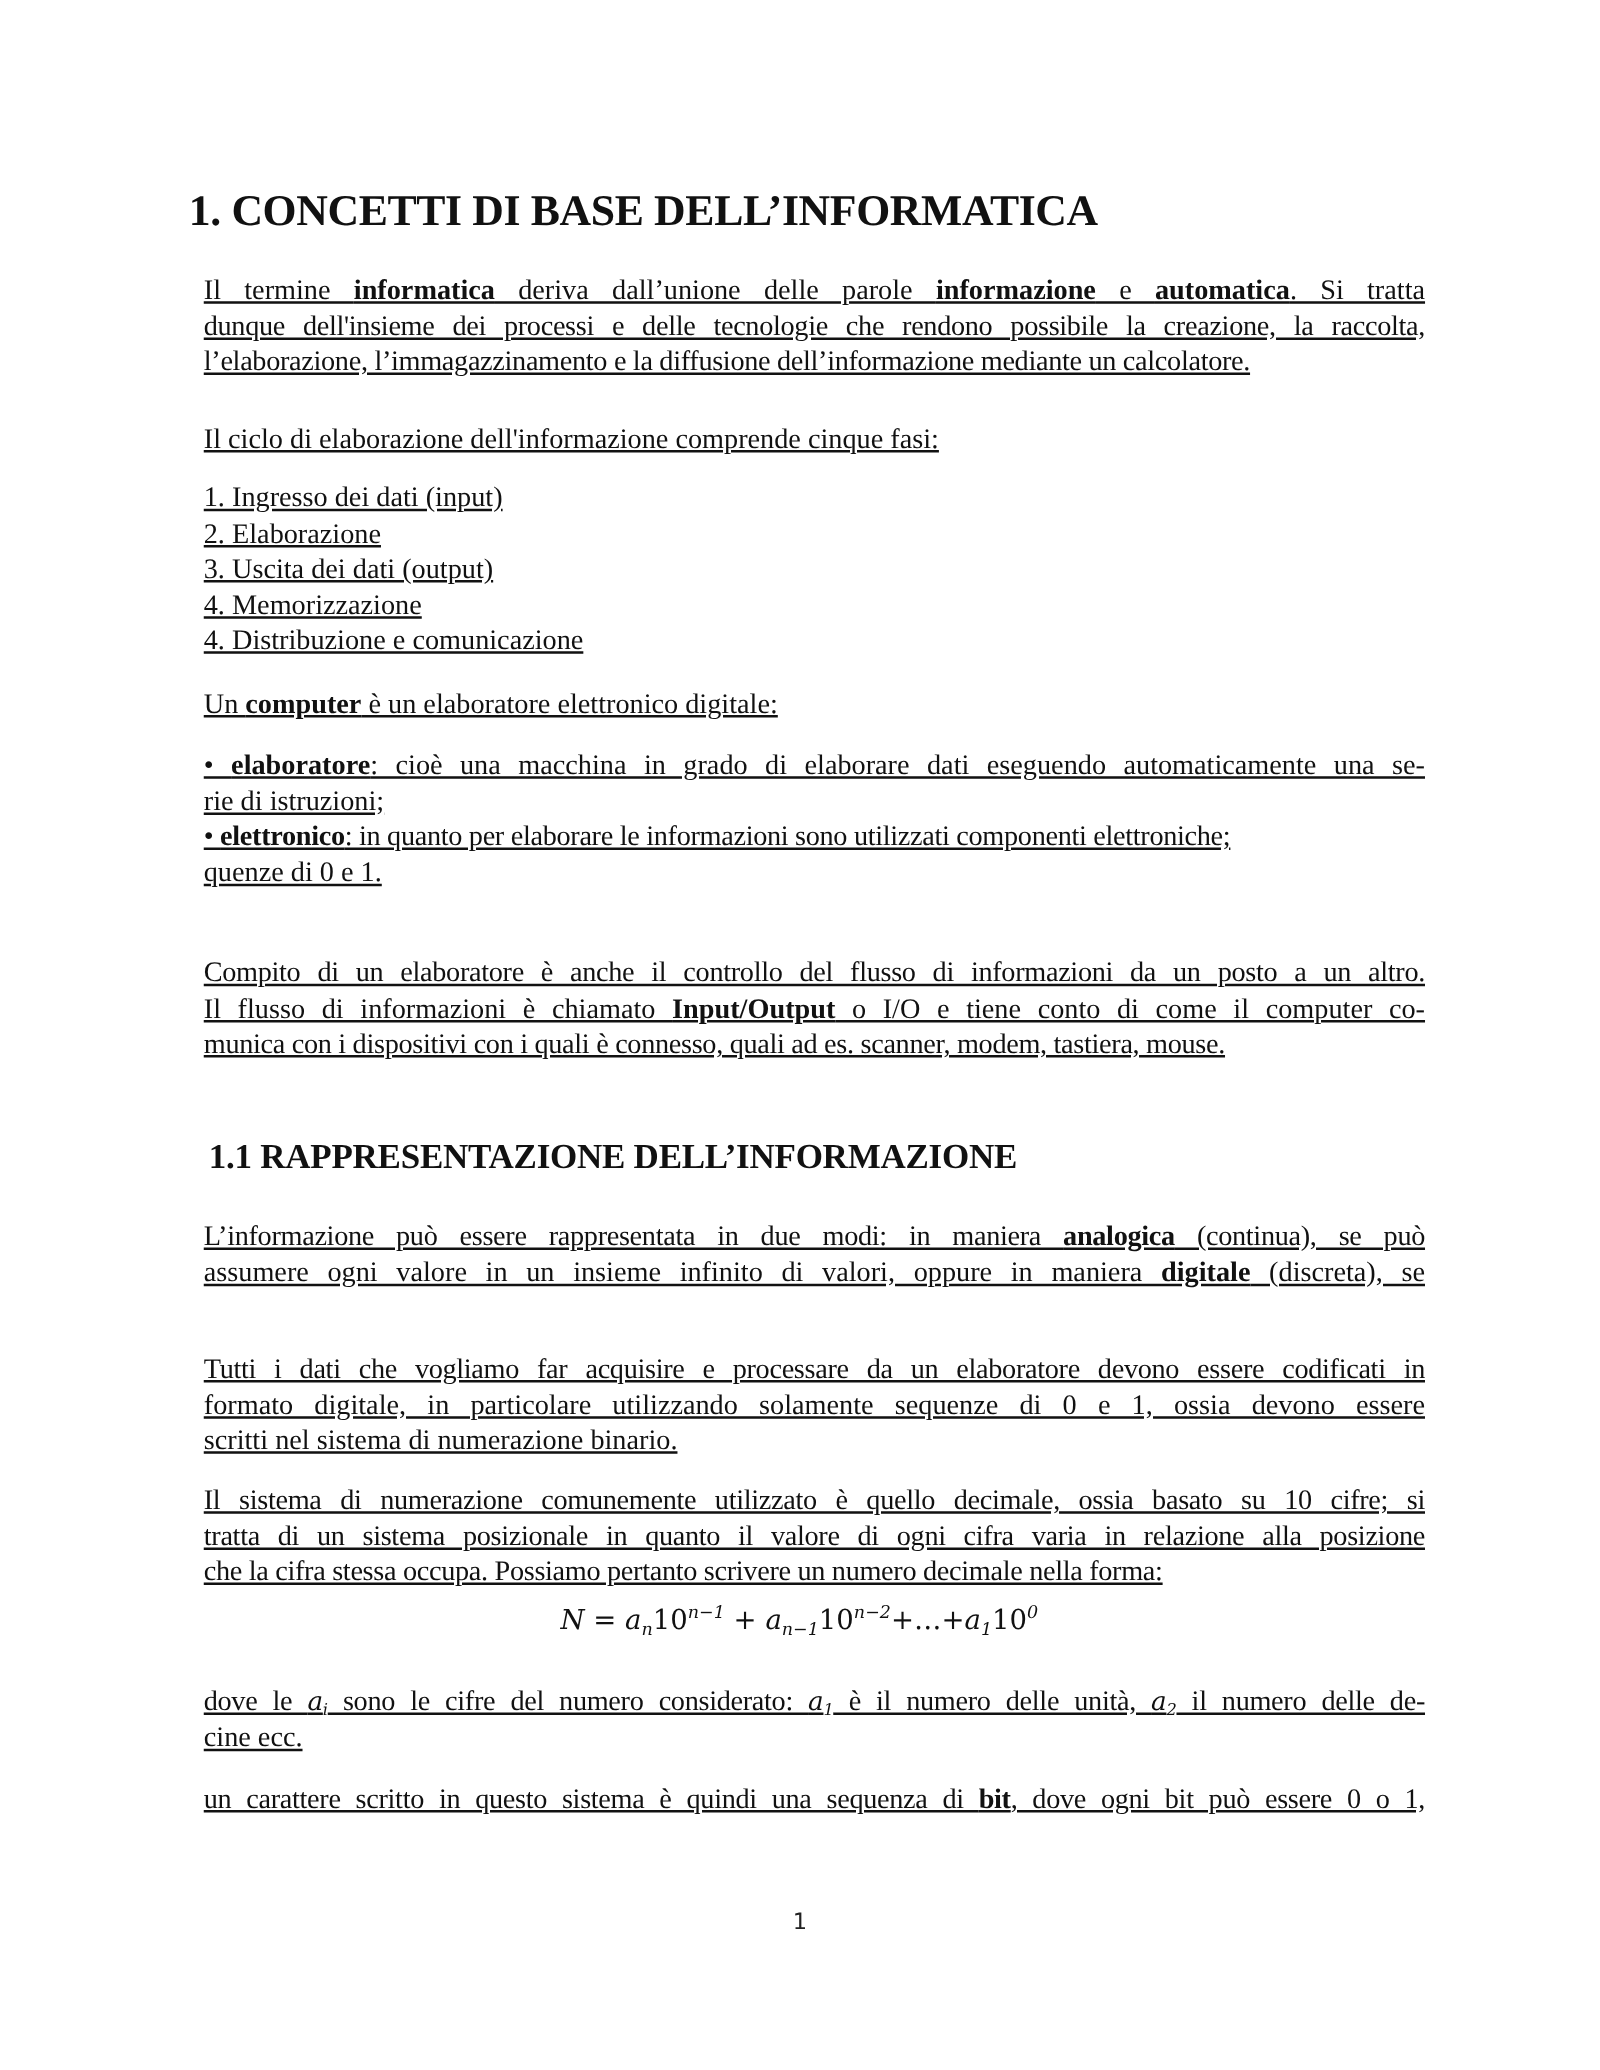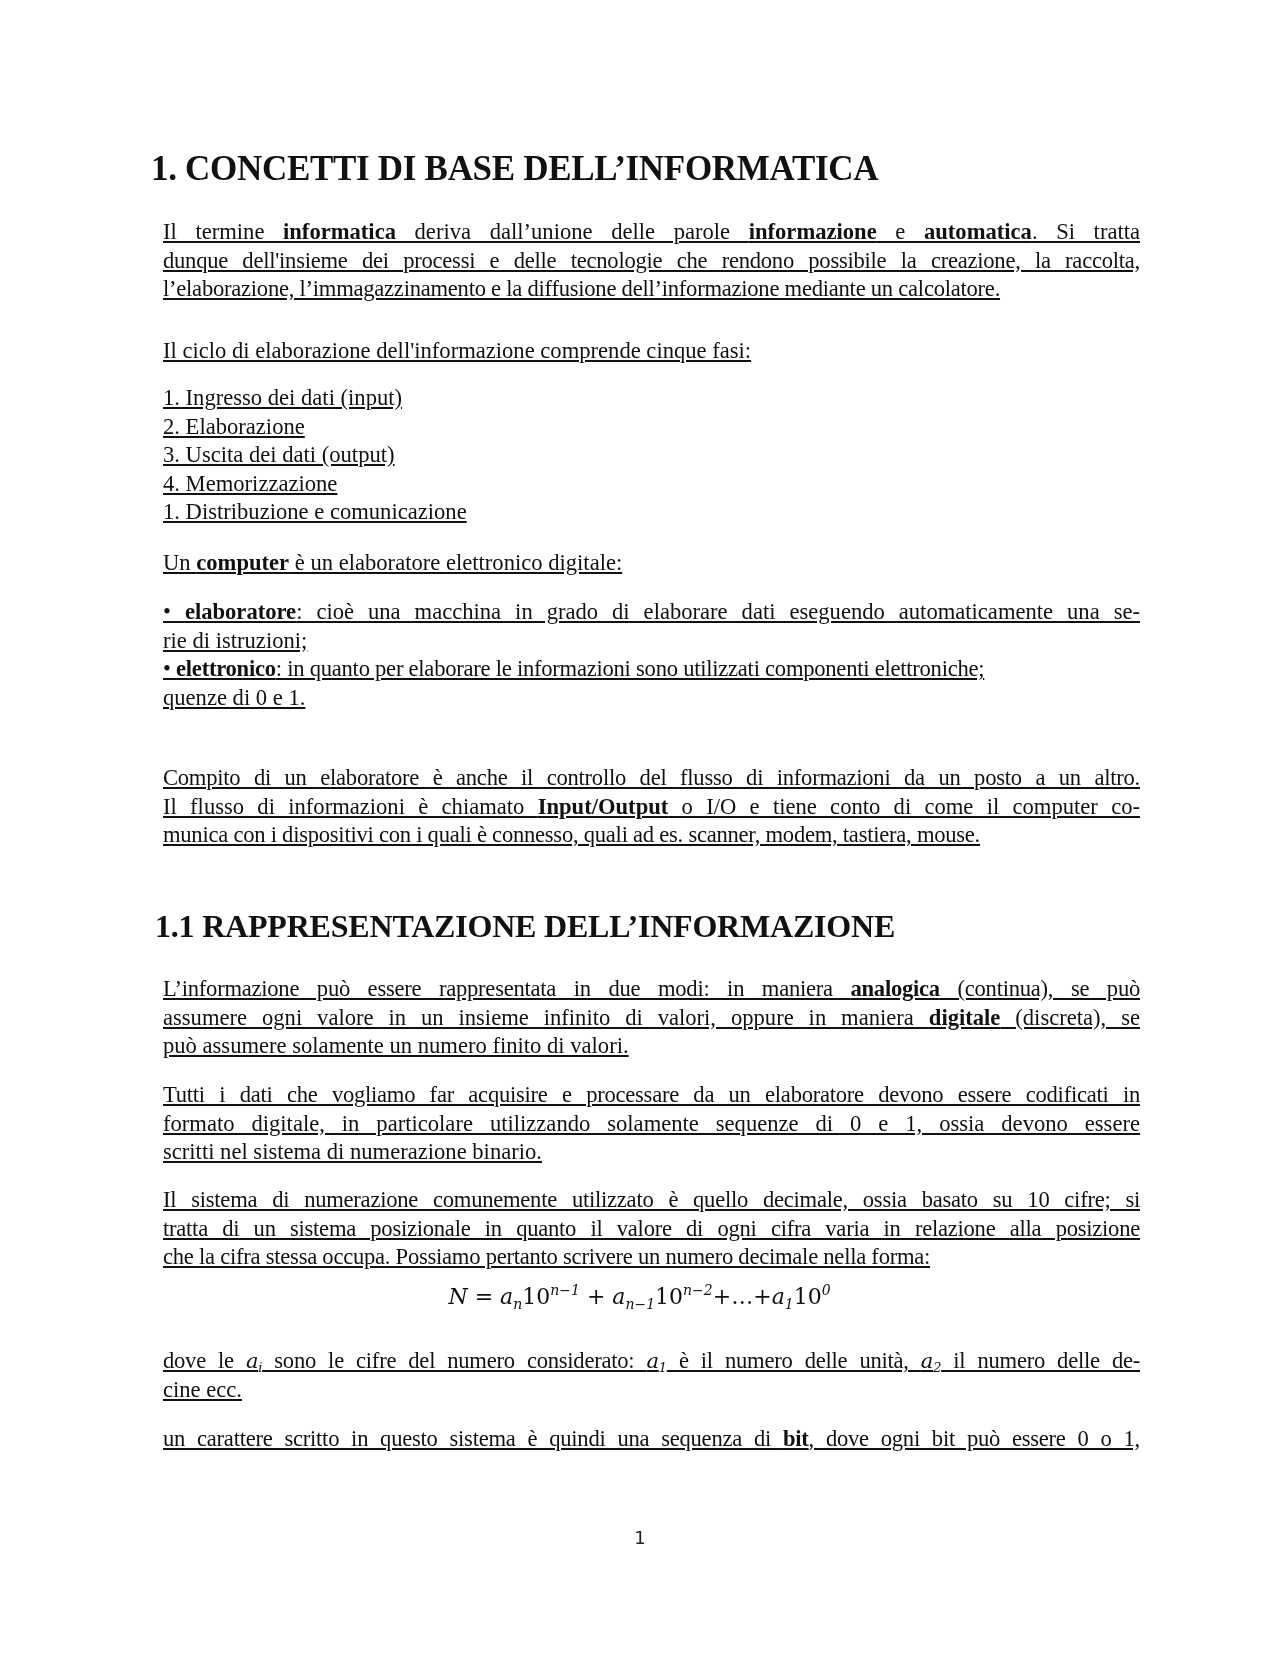--- a/index.html
+++ b/index.html
@@ -27,23 +27,23 @@
     top: 151px;
     margin: 0;
     font-size: 35px;
     font-weight: bold;
     line-height: 36px;
     letter-spacing: -0.3px;
     white-space: nowrap;
   }
   .h2 {
     position: absolute;
-    left: 4px;
+    left: 16px;
     margin: 0;
-    font-size: 32px;
+    font-size: 28px;
     font-weight: bold;
     line-height: 30px;
     letter-spacing: -0.2px;
     white-space: nowrap;
   }
   .p {
     position: absolute;
     left: 0;
     width: 977px;
     margin: 12px;
@@ -117,21 +117,21 @@
 
   <div class="p" style="top:325px;">
     <span class="line last">Il ciclo di elaborazione dell'informazione comprende cinque fasi:</span>
   </div>
 
   <div class="p" style="top:372px;">
     <span class="list-item">1. Ingresso dei dati (input)</span>
     <span class="list-item">2. Elaborazione</span>
     <span class="list-item">3. Uscita dei dati (output)</span>
     <span class="list-item">4. Memorizzazione</span>
-    <span class="list-item">1. Distribuzione e comunicazione</span>
+    <span class="list-item">4. Distribuzione e comunicazione</span>
   </div>
 
   <div class="p" style="top:537px;">
     <span class="line last"><span>Un </span><b>computer</b><span> è un elaboratore elettronico digitale:</span></span>
   </div>
 
   <div class="p" style="top:586px;">
     <span class="line"><span>• </span><b>elaboratore</b><span>: cioè una macchina in grado di elaborare dati eseguendo automaticamente una se-</span></span>
     <span class="line last">rie di istruzioni;</span>
     <span class="line last tight"><span>• </span><b>elettronico</b><span>: in quanto per elaborare le informazioni sono utilizzati componenti elettroniche;</span></span>
@@ -142,21 +142,20 @@
     <span class="line tight">Compito di un elaboratore è anche il controllo del flusso di informazioni da un posto a un altro.</span>
     <span class="line"><span>Il flusso di informazioni è chiamato </span><b>Input/Output</b><span> o I/O e tiene conto di come il computer co-</span></span>
     <span class="line last tight">munica con i dispositivi con i quali è connesso, quali ad es. scanner, modem, tastiera, mouse.</span>
   </div>
 
   <h2 class="h2" style="top:911px;">1.1 RAPPRESENTAZIONE DELL’INFORMAZIONE</h2>
 
   <div class="p" style="top:963px;">
     <span class="line tight"><span>L’informazione può essere rappresentata in due modi: in maniera </span><b>analogica</b><span> (continua), se può</span></span>
     <span class="line"><span>assumere ogni valore in un insieme infinito di valori, oppure in maniera </span><b>digitale</b><span> (discreta), se</span></span>
-    <span class="line last">può assumere solamente un numero finito di valori.</span>
   </div>
 
   <div class="p" style="top:1069px;">
     <span class="line tight">Tutti i dati che vogliamo far acquisire e processare da un elaboratore devono essere codificati in</span>
     <span class="line">formato digitale, in particolare utilizzando solamente sequenze di 0 e 1, ossia devono essere</span>
     <span class="line last">scritti nel sistema di numerazione binario.</span>
   </div>
 
   <div class="p" style="top:1174px;">
     <span class="line tight">Il sistema di numerazione comunemente utilizzato è quello decimale, ossia basato su 10 cifre; si</span>

